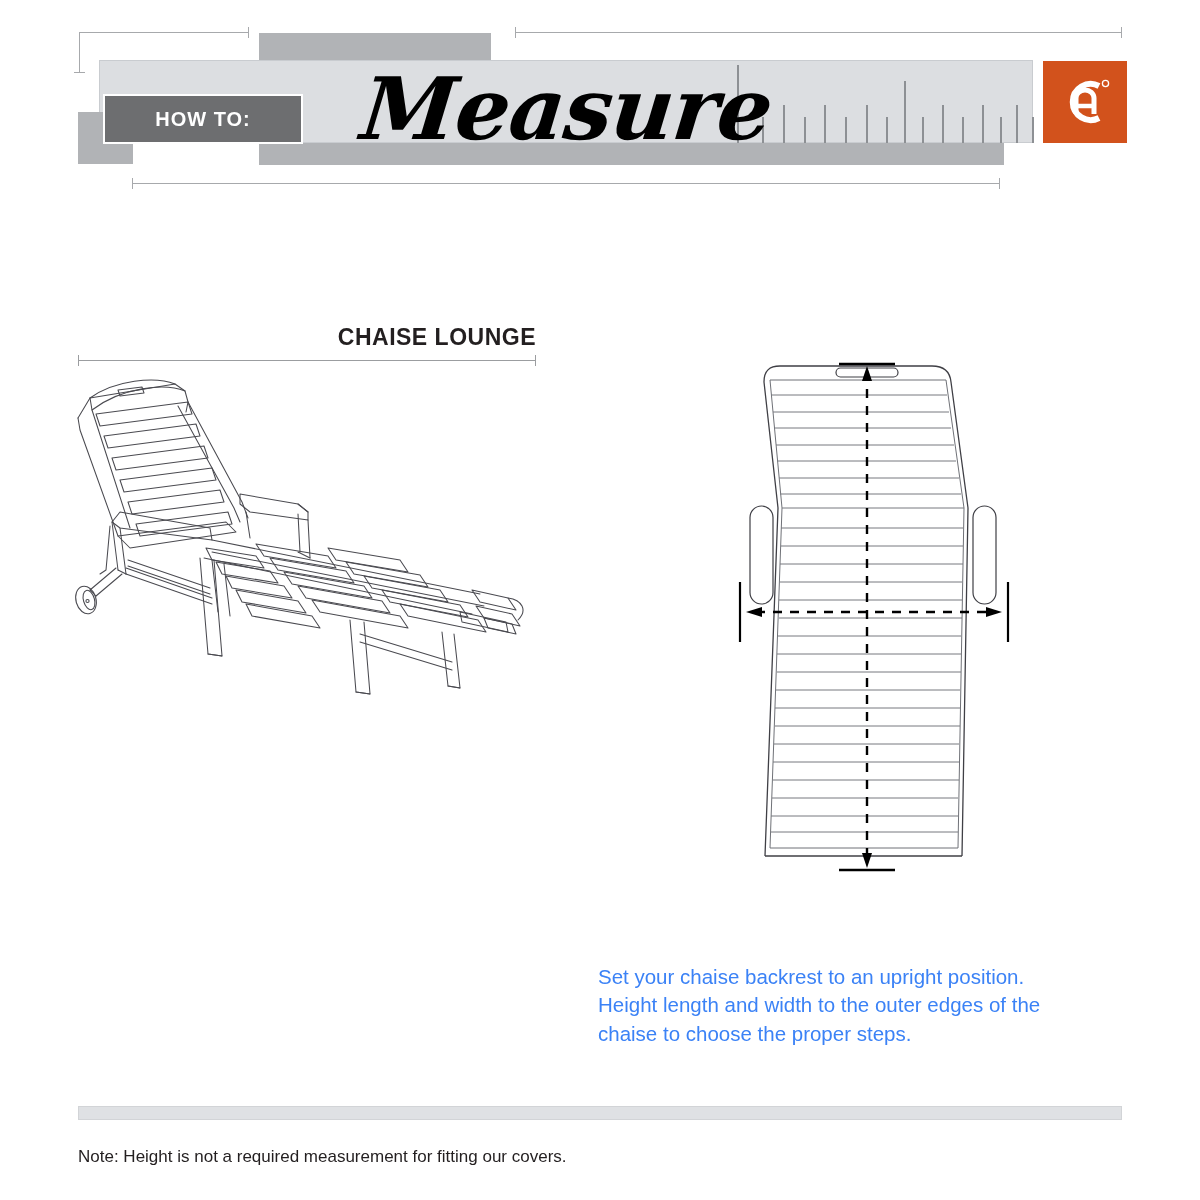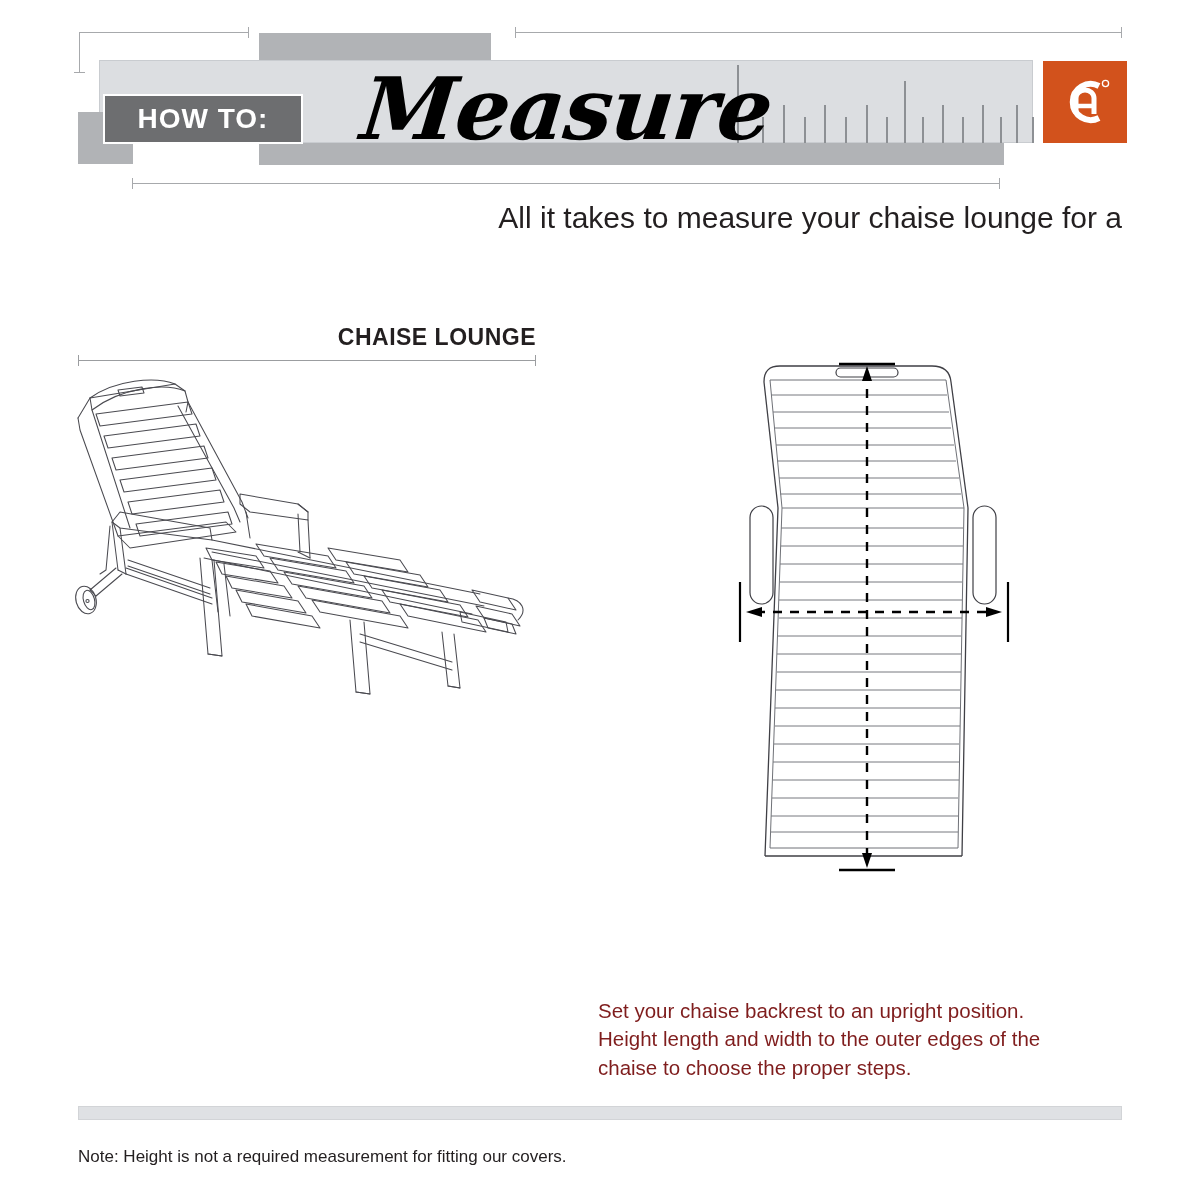--- a/index.html
+++ b/index.html
@@ -44,21 +44,21 @@
     background: #6d6e70;
     border: 2px solid #ffffff;
     box-sizing: border-box;
     display: flex;
     align-items: center;
     justify-content: center;
   }
   .howto-box span {
     color: #ffffff;
     font-weight: bold;
-    font-size: 28px;
+    font-size: 20px;
     letter-spacing: 1px;
     font-family: "Liberation Sans", sans-serif;
   }
 
   .measure-script {
     position: absolute;
     font-family: "DejaVu Serif", serif;
     font-style: italic;
     font-weight: bold;
     font-size: 86px;
@@ -111,25 +111,25 @@
     letter-spacing: .5px;
   }
   #chaise-rule { position: absolute; left: 78px; top: 360px; width: 458px; height: 1px; background: #9b9da0; }
   #chaise-rule-l { position: absolute; left: 78px; top: 355px; width: 1px; height: 11px; background: #9b9da0; }
   #chaise-rule-r { position: absolute; left: 535px; top: 355px; width: 1px; height: 11px; background: #9b9da0; }
 
   
   #instructions {
     position: absolute;
     left: 598px;
-    top: 997px;
+    top: 963px;
     width: 520px;
     font-size: 20.5px;
     line-height: 1.38;
-    color: #7f1d1d;
+    color: #3b82f6;
   }
 
   
   #footer-divider {
     position: absolute;
     left: 78px;
     top: 1106px;
     width: 1044px;
     height: 14px;
     background: #dfe1e4;
@@ -204,21 +204,20 @@
       <circle cx="50.5" cy="11.5" r="3.1" fill="none" stroke="#ffffff" stroke-width="1.3"></circle>
     </svg>
   </div>
 
   <div class="dimline-h" style="left:132px; top:183px; width:868px;"></div>
   <div class="tick-v" style="left:132px; top:178px;"></div>
   <div class="tick-v" style="left:999px; top:178px;"></div>
 </div>
 
 <div id="subtitle">
-  <div>All it takes to measure your chaise lounge for a</div>
 </div>
 
 <div id="chaise-label">CHAISE LOUNGE</div>
 <div id="chaise-rule"></div>
 <div id="chaise-rule-l"></div>
 <div id="chaise-rule-r"></div>
 
 <div class="abs" style="left:60px; top:362px; width:490px; height:390px;">
   <svg width="490" height="390" viewBox="0 0 490 390" fill="none" stroke="#4a4a50" stroke-width="1.05" stroke-linejoin="round" stroke-linecap="round">
 

